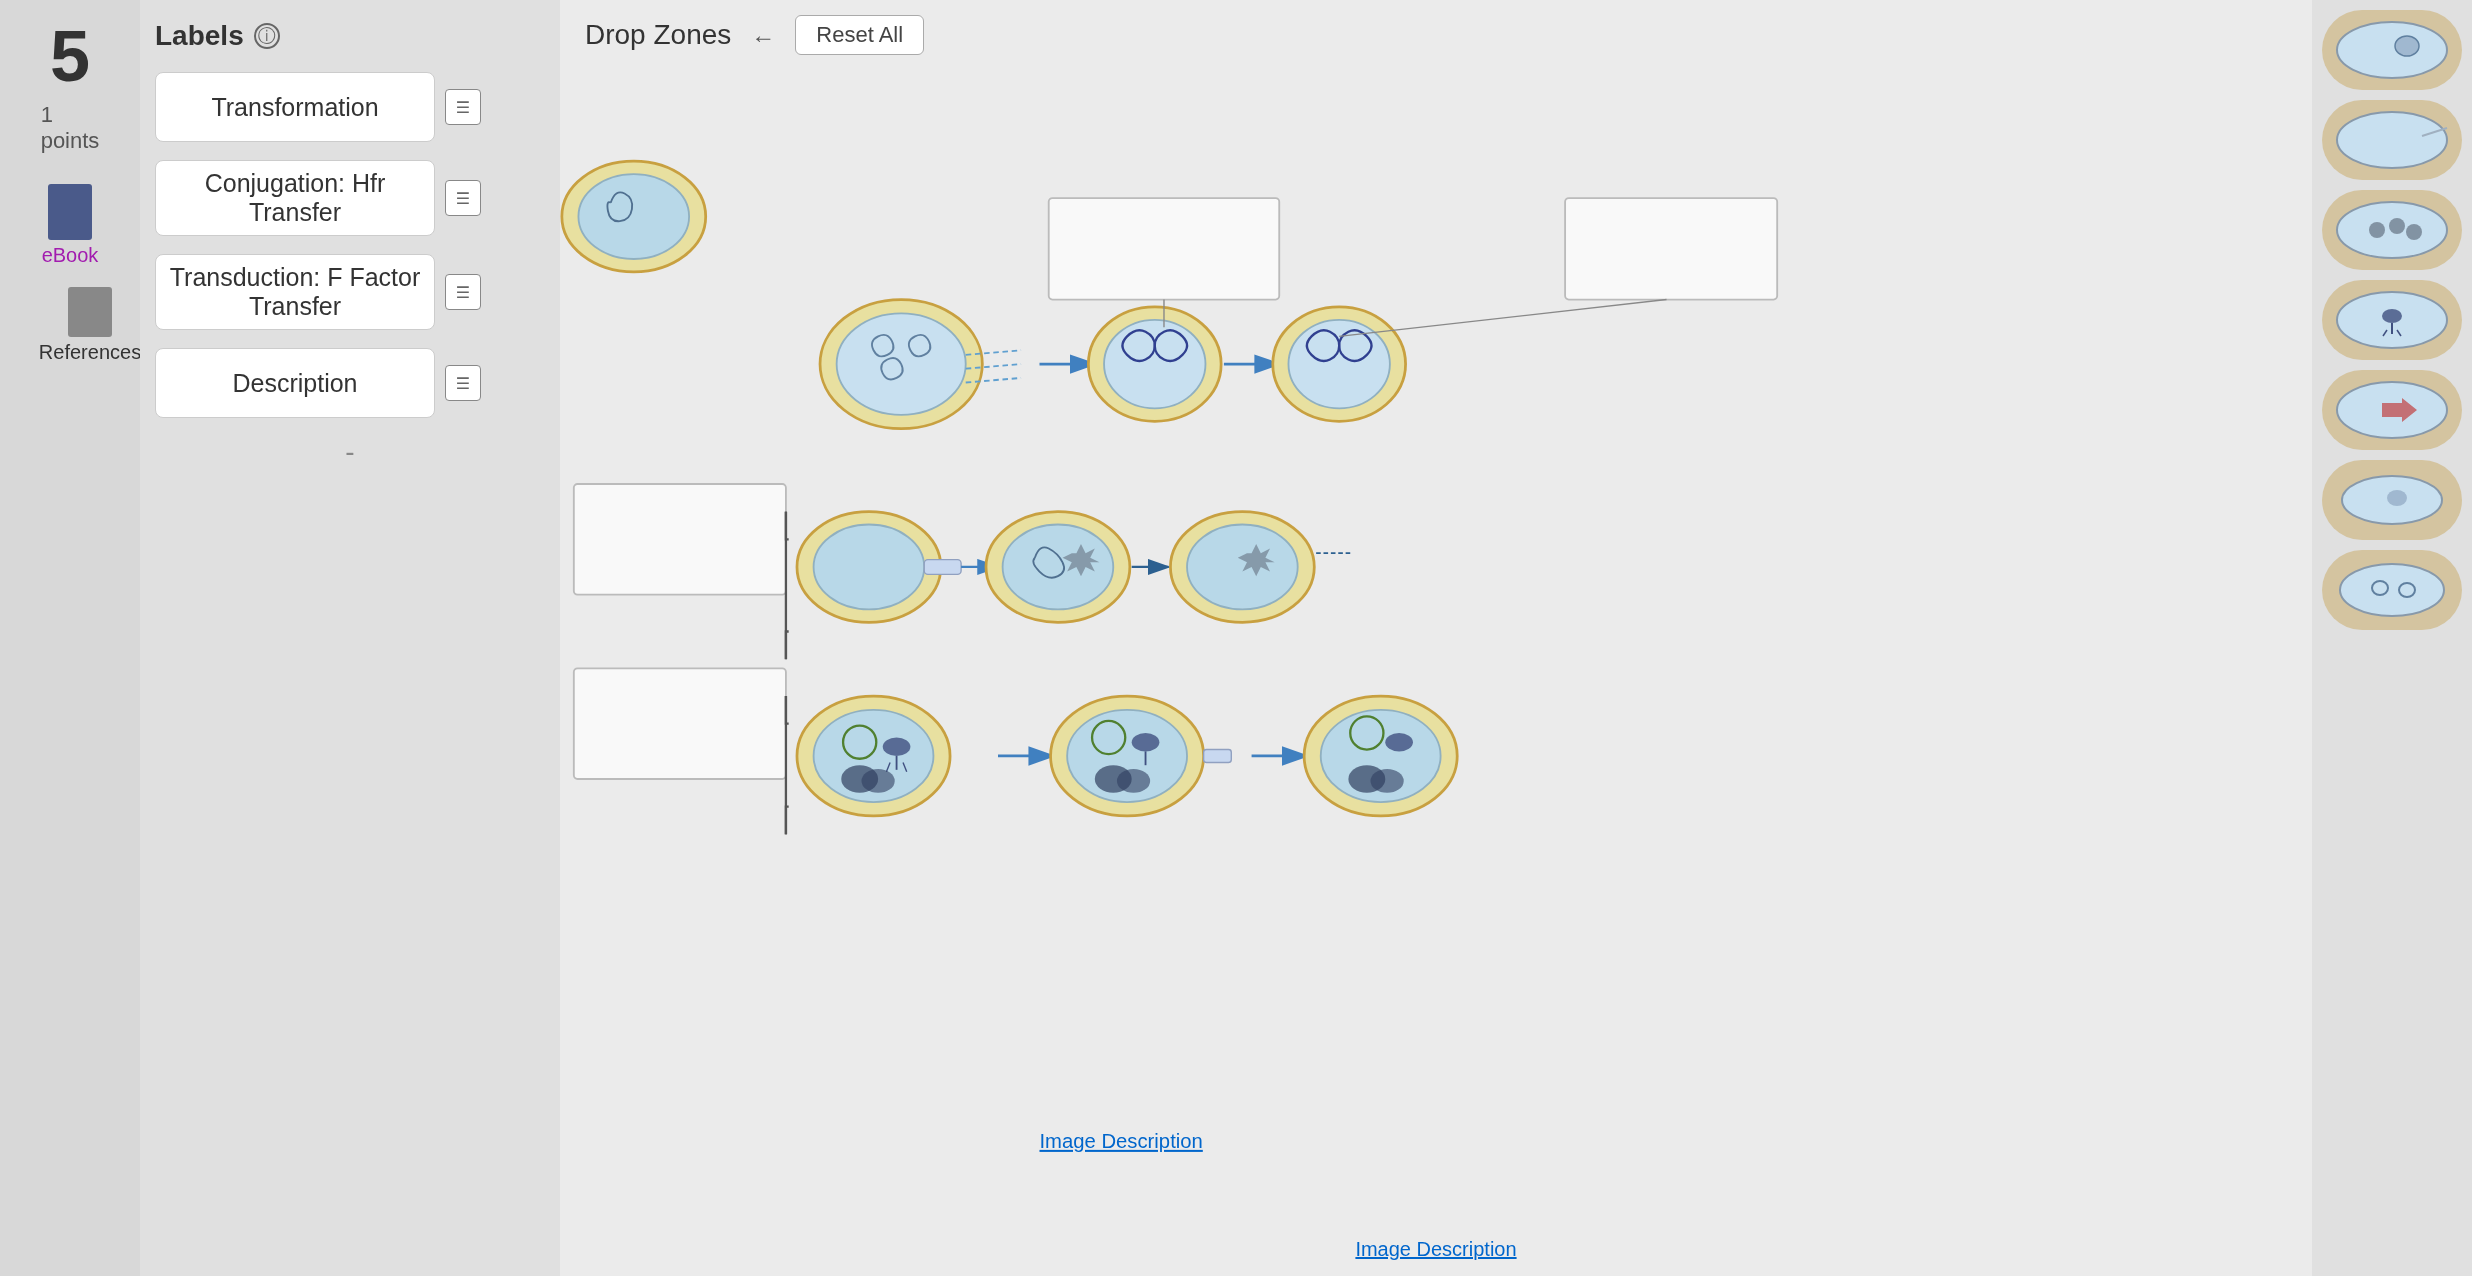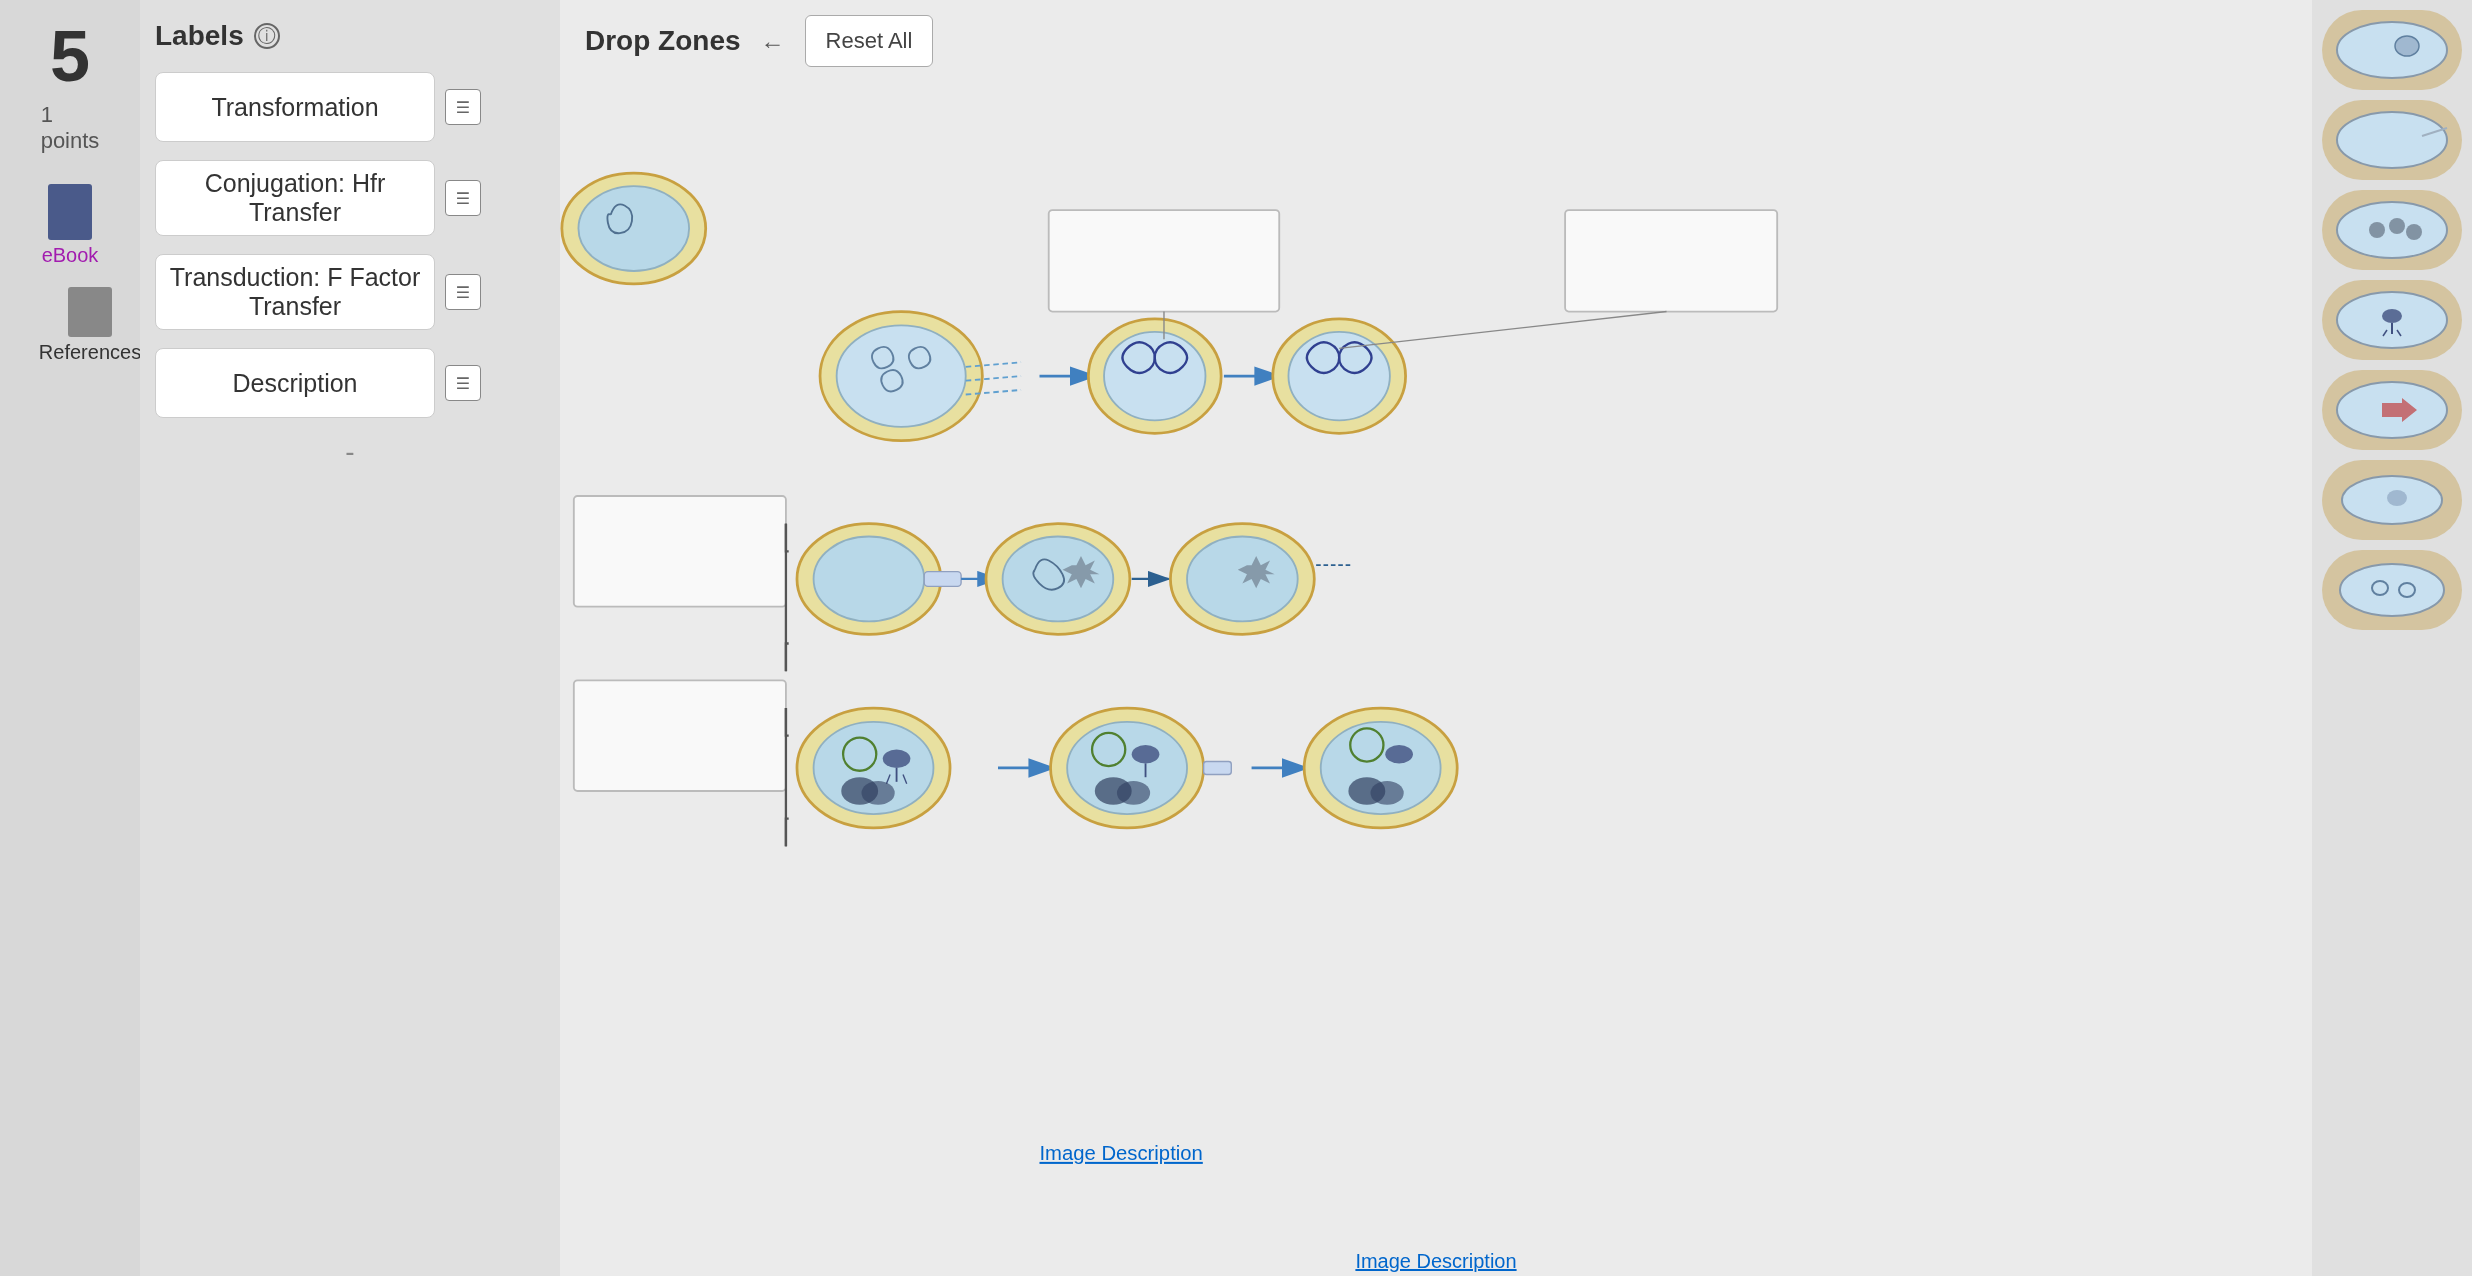--- a/index.html
+++ b/index.html
@@ -156,33 +156,33 @@
     
     .top-bar {
       display: flex;
       align-items: center;
       gap: 20px;
       padding: 15px 25px;
       background: #ebebeb;
     }
     .drop-zones-title {
       font-size: 28px;
-      font-weight: bold;
+      font-weight: normal;
       color: #333;
     }
     .back-arrow {
       font-size: 24px;
       color: #555;
       cursor: pointer;
     }
     .reset-all-btn {
       border: 1.5px solid #aaa;
       background: white;
       border-radius: 6px;
-      padding: 12px 20px;
+      padding: 6px 20px;
       font-size: 22px;
       color: #444;
       cursor: pointer;
     }
 
     
     .diagram-area {
       position: relative;
       width: 100%;
       height: calc(100% - 70px);

